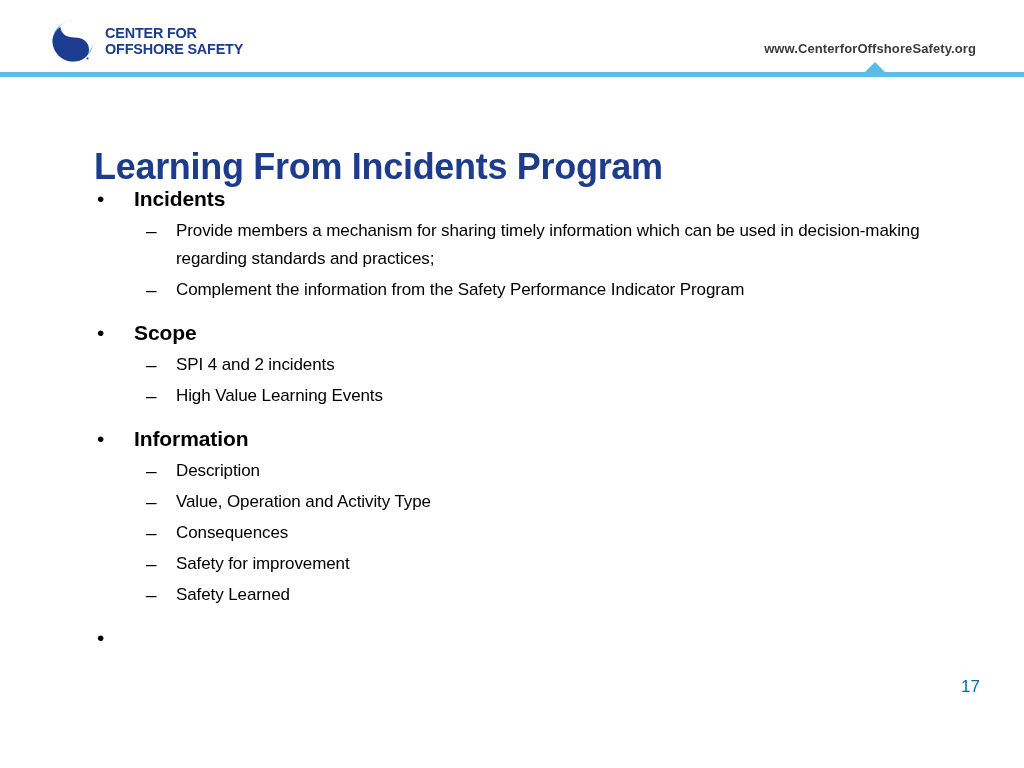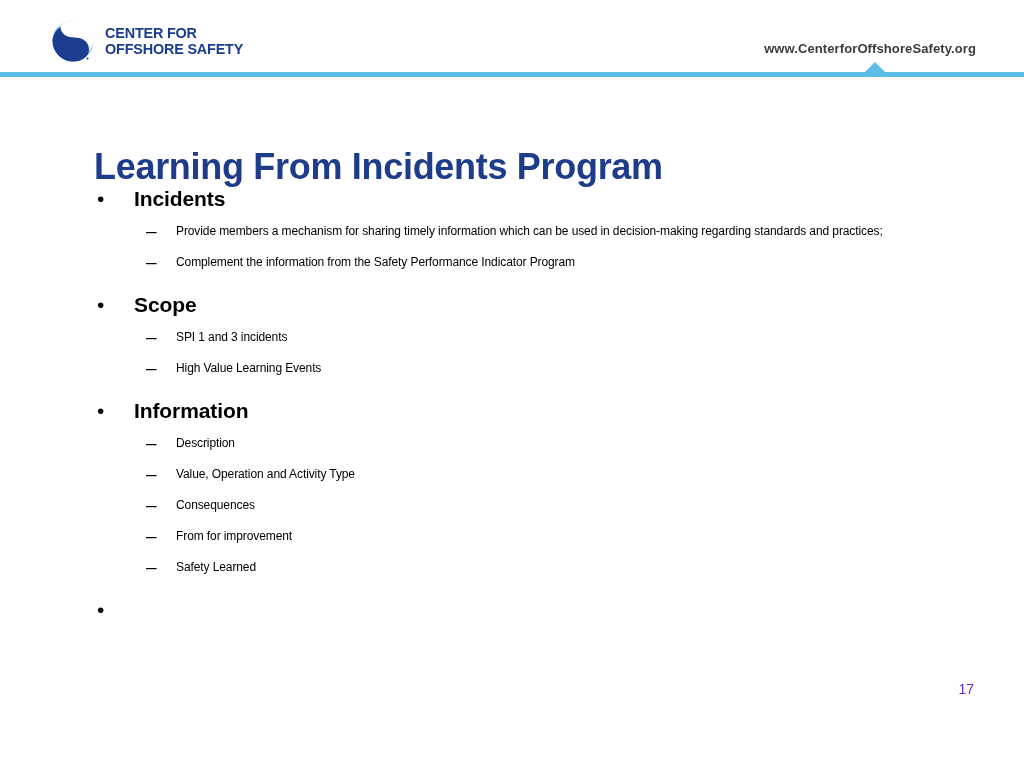--- a/index.html
+++ b/index.html
@@ -132,35 +132,35 @@
     margin-top: 3px;
   }
   .bullet-l2 .marker {
     flex: 0 0 82px;
     font-size: 19px;
     line-height: 28px;
     padding-left: 52px;
     box-sizing: border-box;
   }
   .bullet-l2 .txt {
-    font-size: 12px;
+    font-size: 17px;
     line-height: 28px;
     letter-spacing: -0.1px;
     max-width: 760px;
   }
   .group { margin-top: 14px; }
   .group:first-child { margin-top: 0; }
 
   
   .page-number {
     position: absolute;
-    right: 50px;
+    right: 44px;
     bottom: 35px;
-    font-size: 14px;
-    color: #6d28d9;
+    font-size: 17px;
+    color: #0369a1;
   }
 </style>
 </head>
 <body>
 
 <div class="slide">
 
   <div class="header">
 
     <div class="logo-block">
@@ -205,21 +205,21 @@
           <span class="txt">Complement the information from the Safety Performance Indicator Program</span>
         </div>
       </div>
       <div class="group">
         <div class="bullet-l1">
           <span class="marker">•</span>
           <span class="txt">Scope</span>
         </div>
         <div class="bullet-l2">
           <span class="marker">–</span>
-          <span class="txt">SPI 1 and 3 incidents</span>
+          <span class="txt">SPI 4 and 2 incidents</span>
         </div>
         <div class="bullet-l2">
           <span class="marker">–</span>
           <span class="txt">High Value Learning Events</span>
         </div>
       </div>
       <div class="group">
         <div class="bullet-l1">
           <span class="marker">•</span>
           <span class="txt">Information</span>
@@ -231,21 +231,21 @@
         <div class="bullet-l2">
           <span class="marker">–</span>
           <span class="txt">Value, Operation and Activity Type</span>
         </div>
         <div class="bullet-l2">
           <span class="marker">–</span>
           <span class="txt">Consequences</span>
         </div>
         <div class="bullet-l2">
           <span class="marker">–</span>
-          <span class="txt">From for improvement</span>
+          <span class="txt">Safety for improvement</span>
         </div>
         <div class="bullet-l2">
           <span class="marker">–</span>
           <span class="txt">Safety Learned</span>
         </div>
       </div>
       <div class="group">
         <div class="bullet-l1">
           <span class="marker">•</span>
         </div>

